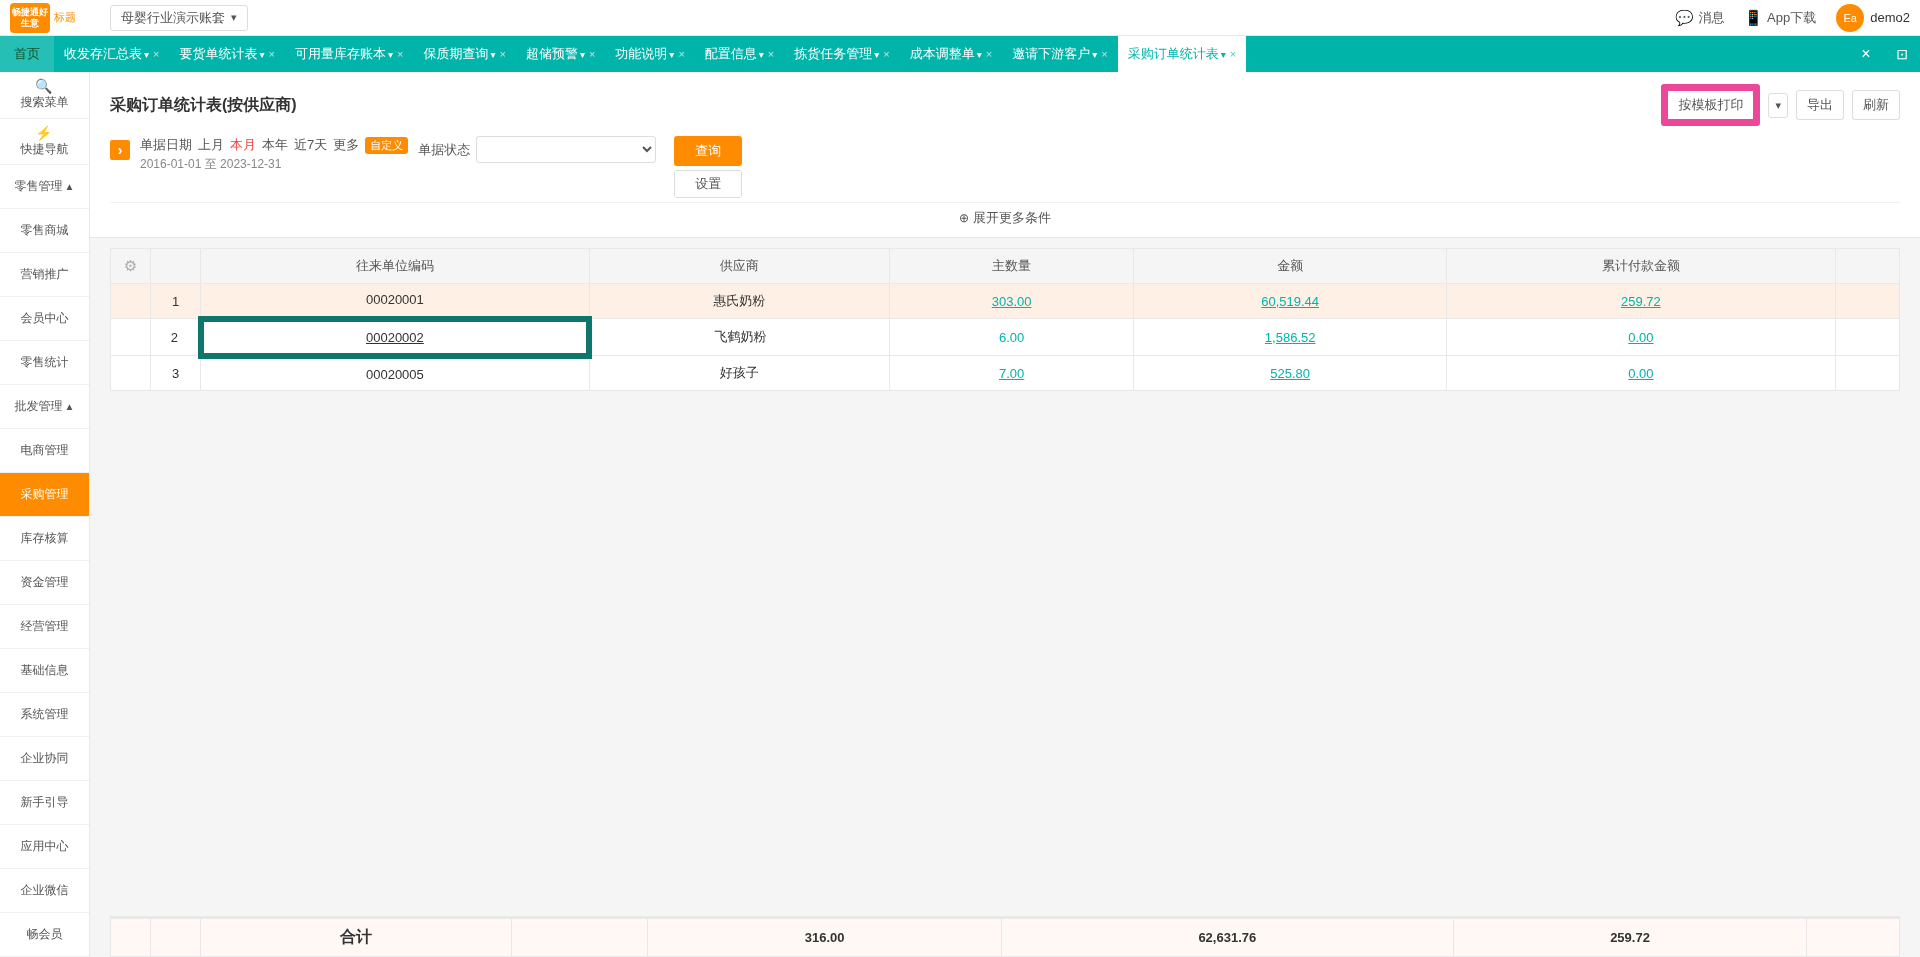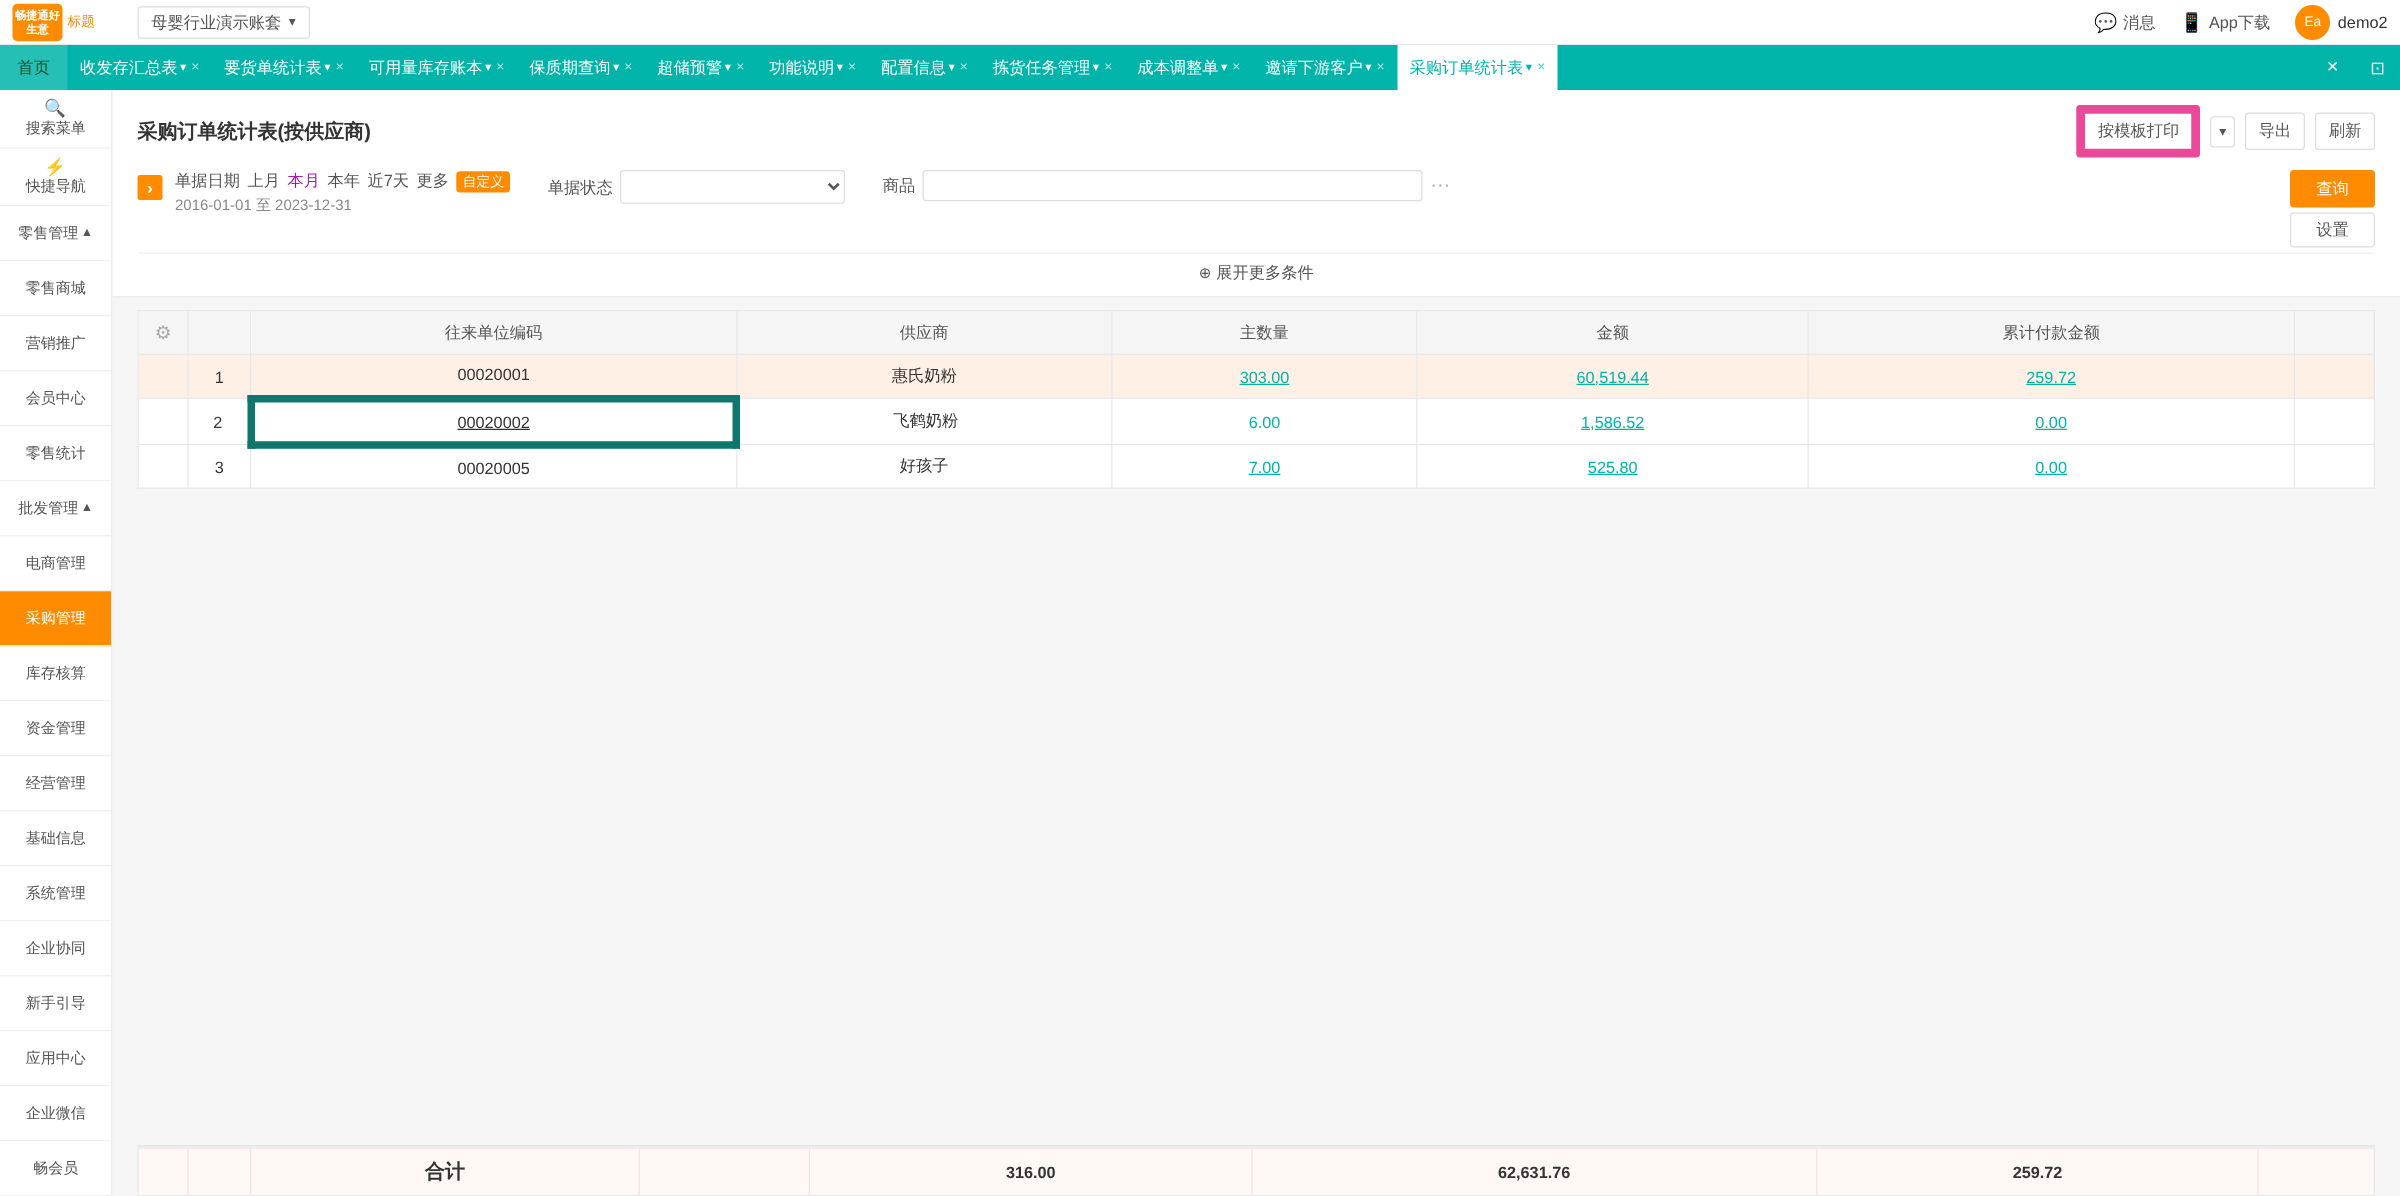--- a/index.html
+++ b/index.html
@@ -184,45 +184,40 @@
 
       <div style="padding-bottom:10px;">
         <div style="display:flex; align-items:flex-start; gap:10px; flex-wrap:nowrap;">
 
           <div style="width:20px; height:20px; background:#ff8c00; color:white; display:flex; align-items:center; justify-content:center; border-radius:2px; cursor:pointer; font-size:14px; font-weight:bold; margin-top:4px; flex-shrink:0;">›</div>
 
           <div style="display:flex; flex-direction:column; gap:2px;">
             <div style="display:flex; align-items:center; gap:6px;">
               <span style="font-size:13px; color:#555; white-space:nowrap;">单据日期</span>
               <span style="font-size:13px; color:#555; cursor:pointer;">上月</span>
-              <span style="font-size:13px; color:#a21caf; cursor:pointer;">本月</span>
+              <span style="font-size:13px; color:#ef4444; cursor:pointer;">本月</span>
               <span style="font-size:13px; color:#555; cursor:pointer;">本年</span>
               <span style="font-size:13px; color:#555; cursor:pointer;">近7天</span>
               <span style="font-size:13px; color:#555; cursor:pointer;">更多</span>
               <span style="background:#ff8c00; color:white; font-size:11px; padding:1px 5px; border-radius:3px; cursor:pointer;">自定义</span>
             </div>
             <div style="font-size:12px; color:#888;">
               <span>2016-01-01</span>
               <span> 至 </span>
               <span>2023-12-31</span>
             </div>
           </div>
 
-          <div style="display:flex; align-items:center; gap:6px; margin-left:20px;">
+          <div style="display:flex; align-items:center; gap:6px; ">
             <span style="font-size:13px; color:#555; white-space:nowrap;">单据状态</span>
             <select style="border:1px solid #ddd; border-radius:3px; padding:4px 8px; font-size:13px; min-width:180px; background:#fff; color:#555;">
               <option></option>
             </select>
           </div>
 
-          <div style="display:flex; align-items:center; gap:6px; margin-left:20px; flex:1;">
-            <span style="font-size:13px; color:#555; white-space:nowrap;">商品</span>
-            <input style="border: 1px solid rgb(221, 221, 221); border-radius: 3px; padding: 4px 8px; font-size: 13px; flex: 1 1 0%; max-width: 400px;">
-            <span style="font-size:16px; color:#aaa; cursor:pointer;">···</span>
-          </div>
 
           <div style="display:flex; flex-direction:column; gap:4px; margin-left:8px; flex-shrink:0;">
             <button style="background:#ff8c00; color:white; border:none; padding:6px 20px; border-radius:3px; cursor:pointer; font-size:13px;">查询</button>
             <button style="background:#fff; color:#555; border:1px solid #ddd; padding:4px 20px; border-radius:3px; cursor:pointer; font-size:13px;">设置</button>
           </div>
         </div>
 
         <div style="display:flex; justify-content:center; padding:4px 0 0 0;">
           <div style="display:flex; align-items:center; gap:4px; font-size:13px; color:#555; cursor:pointer; border-top:1px solid #f0f0f0; padding-top:6px; width:100%; justify-content:center;">
             <span style="font-size:12px;">⊕</span>

